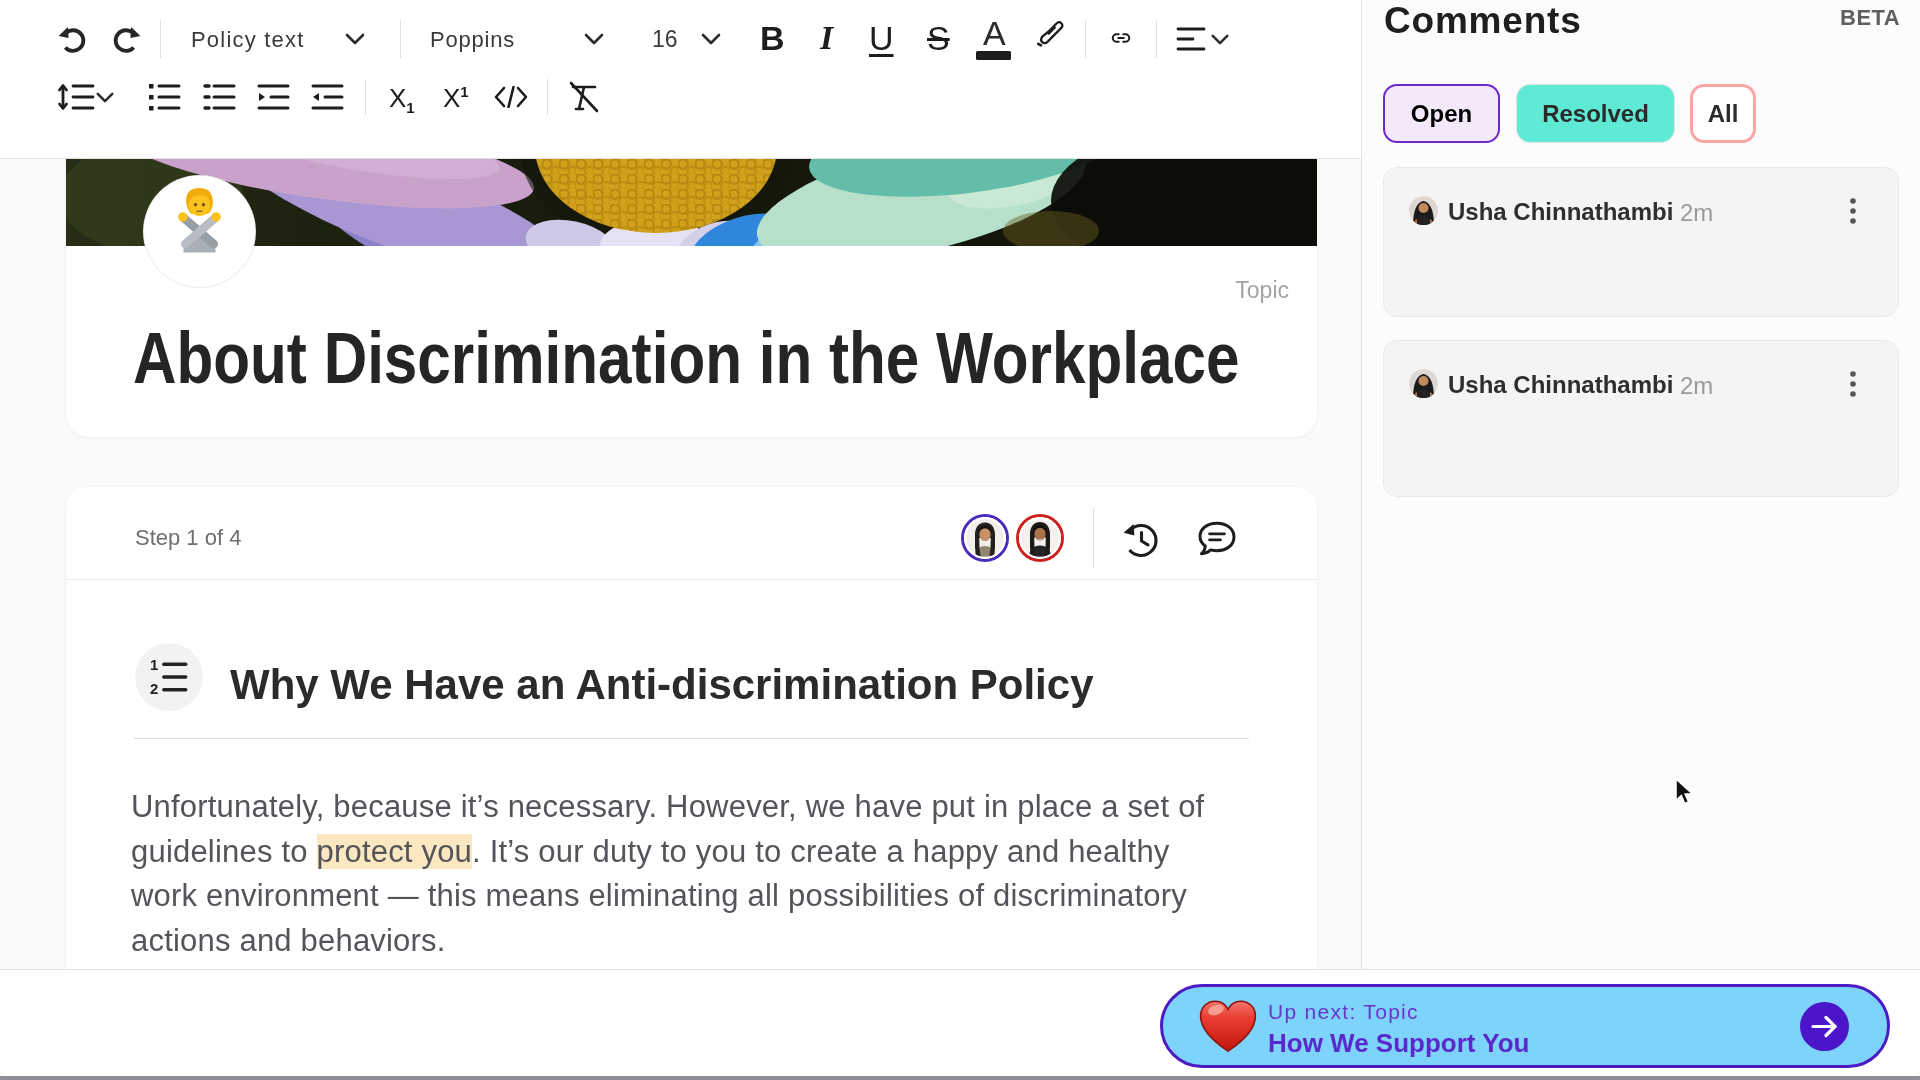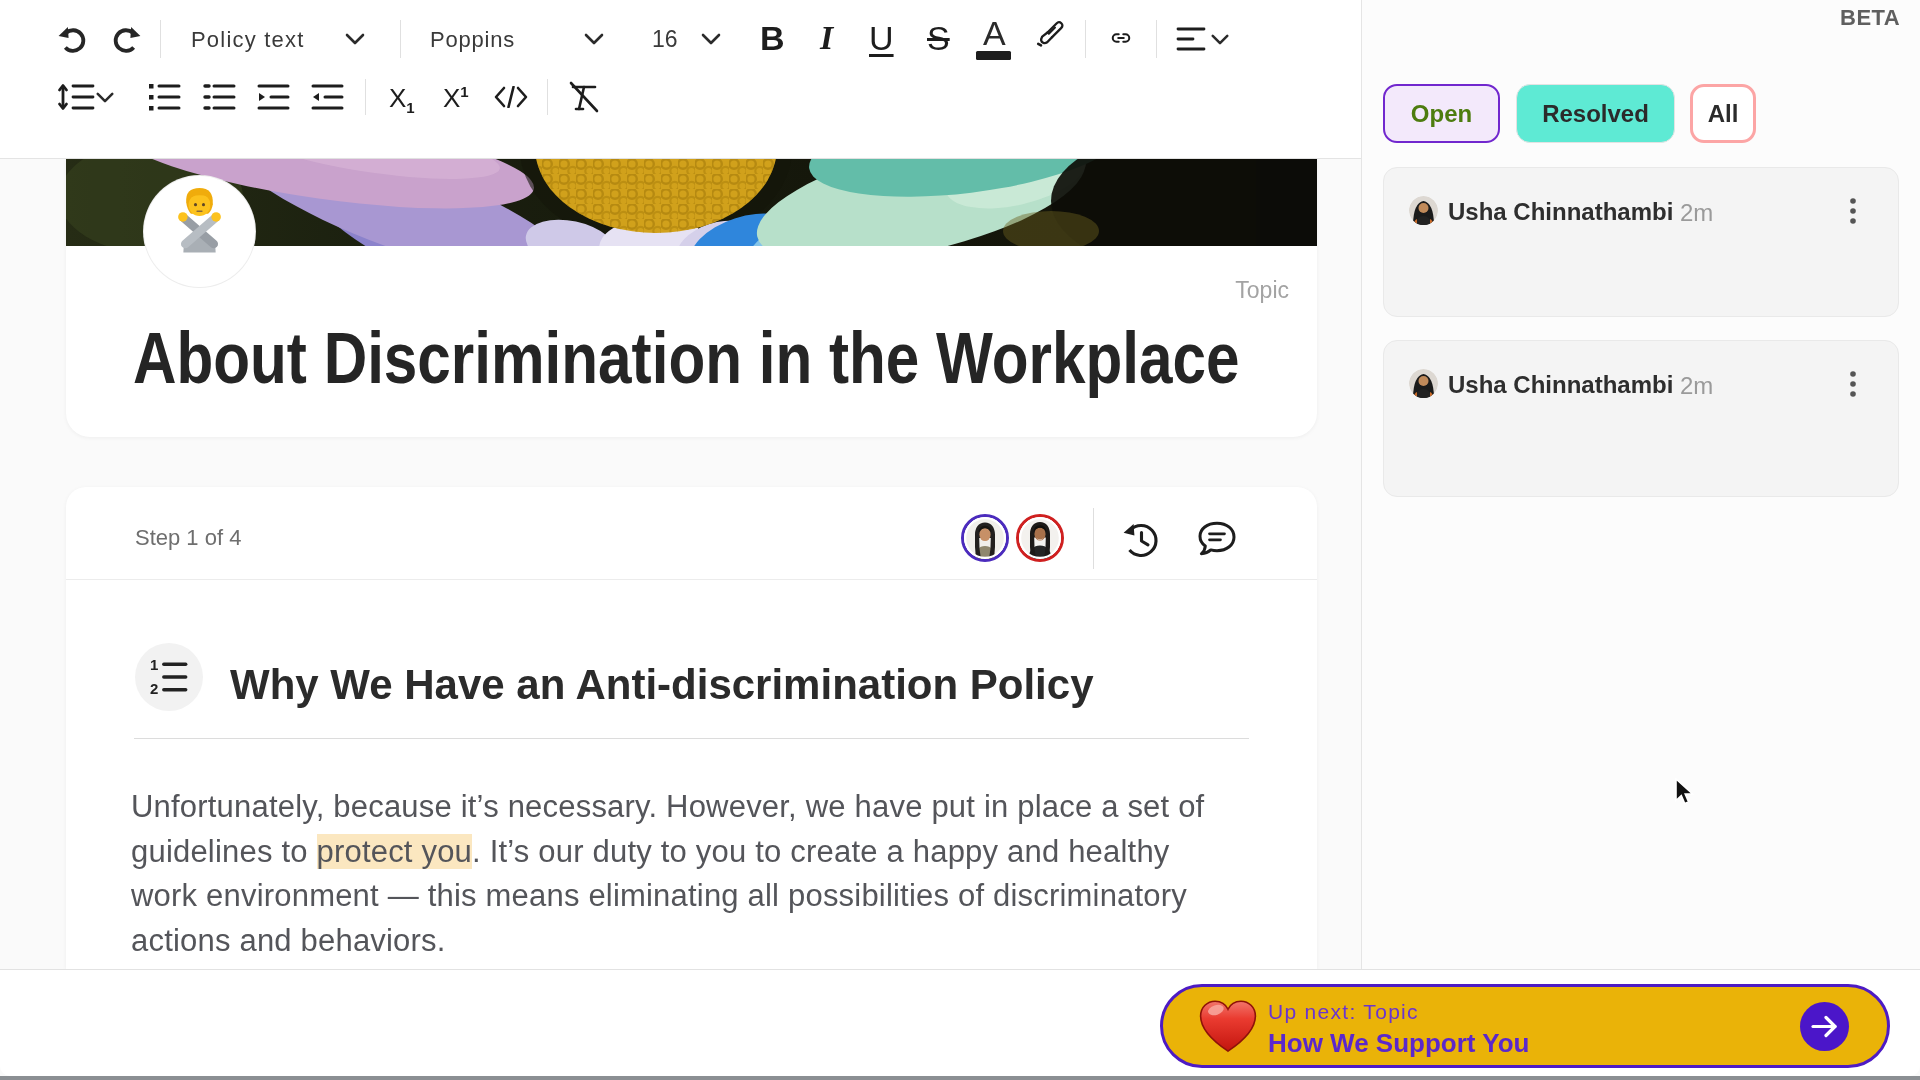--- a/index.html
+++ b/index.html
@@ -29,33 +29,33 @@
 #sectTitle { position:absolute; left:164px; top:174px; white-space:nowrap; color:#2b2b2b; font-size:42px; font-weight:bold; }
 #sectHr { position:absolute; left:68px; top:251px; width:1115px; height:1px; background:#dcdcdc; }
 #para { position:absolute; left:65px; top:298px; width:1160px; color:#54555a; font-size:31px; line-height:44.6px; letter-spacing:0.2px; }
 .hl { background:#fbe7c0; }
 
 
 #sidebar { position:absolute; left:1361px; top:0; width:559px; height:969px; background:#fcfcfc; border-left:1px solid #e5e5e5; }
 #cTitle { position:absolute; left:22px; top:0px; color:#1f1f1f; font-size:37px; font-weight:bold; letter-spacing:0.8px; }
 #beta { position:absolute; left:478px; top:5px; color:#5f5f5f; font-size:22px; font-weight:bold; letter-spacing:0.5px; }
 .fbtn { position:absolute; top:84px; height:59px; border-radius:14px; font-size:24px; font-weight:bold; display:flex; align-items:center; justify-content:center; }
-#btnOpen { left:21px; width:117px; background:#f3e9fb; border:2px solid #7127ce; color:#4d7c0f; }
+#btnOpen { left:21px; width:117px; background:#f3e9fb; border:2px solid #7127ce; color:#000000; }
 #btnResolved { left:154px; width:159px; background:#5eead4; border:1px solid #e3e3e3; color:#2b2b2b; }
 #btnAll { left:328px; width:66px; background:#fff; border:3px solid #fca5a5; color:#2b2b2b; }
 .ccard { position:absolute; left:21px; width:516px; height:150px; background:#f4f4f4; border:1px solid #e9e9e9; border-radius:14px; }
 .cavatar { position:absolute; left:25px; top:28px; width:29px; height:29px; border-radius:50%; overflow:hidden; }
 .cname { position:absolute; left:64px; top:30px; font-size:24px; color:#2e2e2e; font-weight:bold; }
 .ctime { position:absolute; left:296px; top:31px; font-size:24px; color:#9a9a9a; }
 .ckebab { position:absolute; left:464px; top:29px; width:10px; height:28px; }
 .cbody { position:absolute; left:22px; top:97px; font-size:28px; color:#3a3a3a; }
 
 
 #bottomBar { position:absolute; left:0; top:969px; width:1920px; height:107px; background:#fff; border-top:1px solid #e2e2e2; border-radius:0 0 10px 10px; }
-#pill { position:absolute; left:1160px; top:14px; width:730px; height:84px; border:3px solid #4d1bc4; border-radius:43px; background:#eab308; }
+#pill { position:absolute; left:1160px; top:14px; width:730px; height:84px; border:3px solid #4d1bc4; border-radius:43px; background:#7dd3fc; }
 #pillHeart { position:absolute; left:36px; top:11px; width:58px; height:58px; }
 #upNext { position:absolute; left:105px; top:13px; color:#6a35cf; font-size:21px; letter-spacing:1.3px; }
 #howWe { position:absolute; left:105px; top:41px; color:#5b28cb; font-size:26px; font-weight:bold; }
 #pillArrow { position:absolute; left:637px; top:15px; width:49px; height:49px; border-radius:50%; background:#4b16c9; }
 #grayStrip { position:absolute; left:0; top:1076px; width:1920px; height:4px; background:#8b8f93; }
 </style>
 </head>
 <body>
 
 <div id="toolbar">
@@ -288,20 +288,21 @@
           <text x="0" y="30" font-size="13" font-weight="bold" fill="#222" stroke="none" font-family="Liberation Sans">2</text>
         </svg>
     </div>
     <div id="sectTitle">Why We Have an Anti-discrimination Policy</div>
     <div id="sectHr"></div>
     <div id="para">Unfortunately, because it’s necessary. However, we have put in place a set of<br>guidelines to <span class="hl">protect you</span>. It’s our duty to you to create a happy and healthy<br>work environment — this means eliminating all possibilities of discriminatory<br>actions and behaviors.</div>
   </div>
 </div>
 
 <div id="sidebar">
+  <div id="cTitle">Comments</div>
   <div id="beta">BETA</div>
   <div id="btnOpen" class="fbtn">Open</div>
   <div id="btnResolved" class="fbtn">Resolved</div>
   <div id="btnAll" class="fbtn">All</div>
   <div class="ccard" style="top:167px;">
     <div class="cavatar"><svg width="29" height="29" viewBox="0 0 29 29">
           <circle cx="14.5" cy="14.5" r="14.5" fill="#ddd8d2"></circle>
           <path d="M4 30 Q4 7 14.5 5 Q25 7 25 30 Z" fill="#1b1b1b"></path>
           <circle cx="14.5" cy="12" r="5" fill="#c08a5a"></circle>
           <path d="M6 29 Q8 20 14.5 20 Q21 20 23 29 Z" fill="#222"></path>

